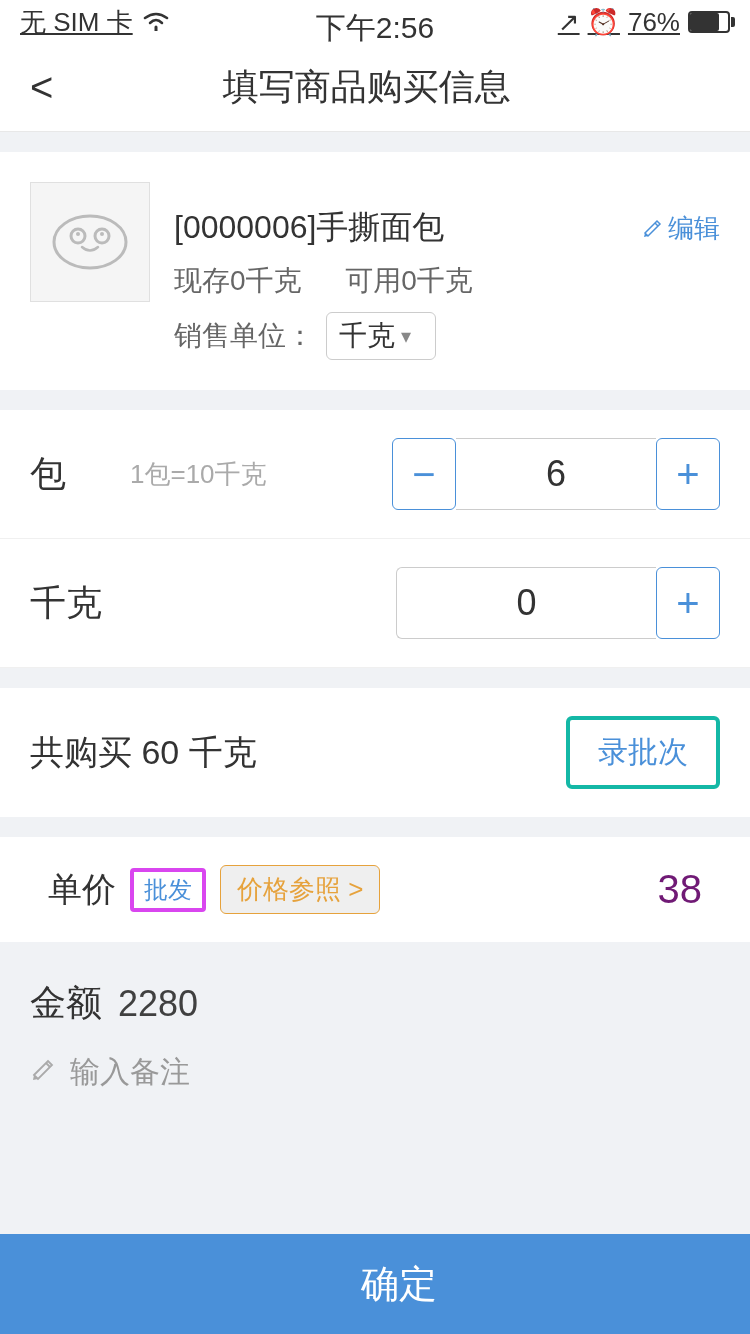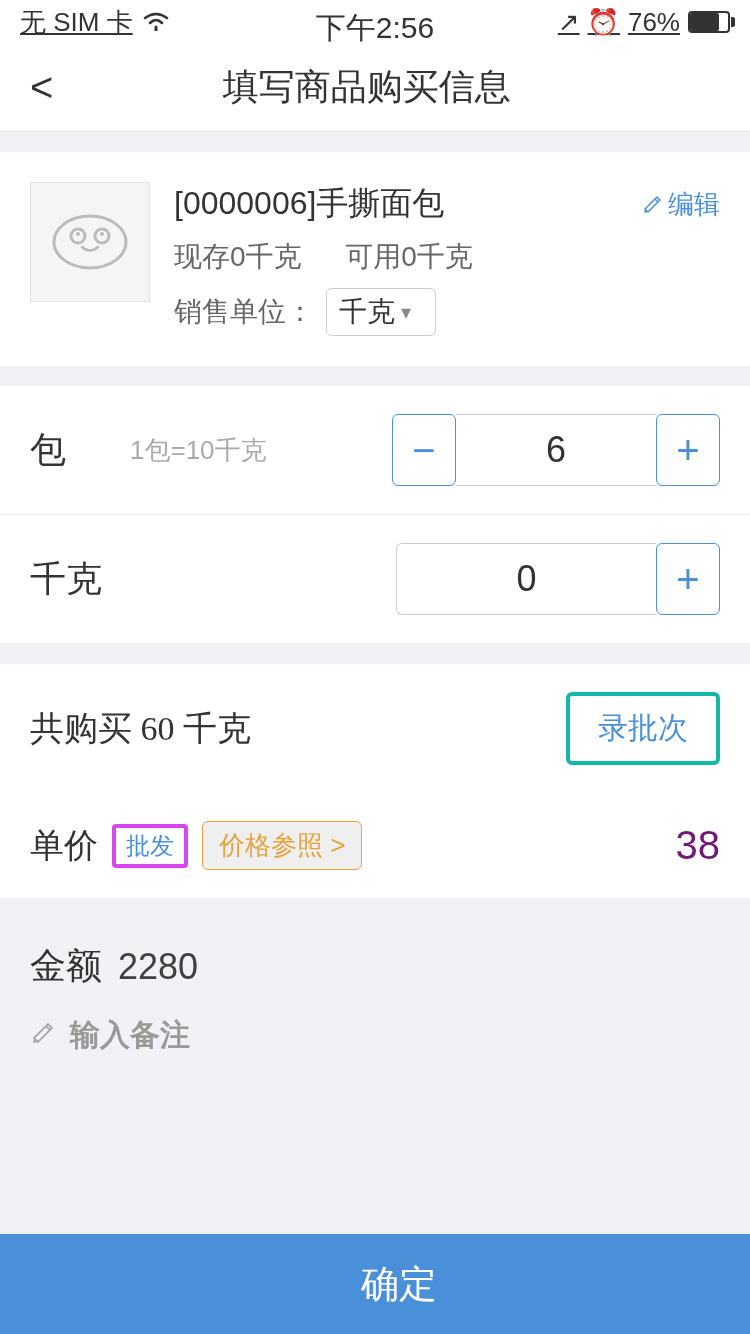--- a/index.html
+++ b/index.html
@@ -112,20 +112,21 @@
       height: 120px;
       background: #f5f5f5;
       border: 1px solid #e0e0e0;
       display: flex;
       align-items: center;
       justify-content: center;
       flex-shrink: 0;
     }
     .product-info {
       flex: 1;
+      margin-top: 24px;
     }
     .product-name-row {
       display: flex;
       align-items: center;
       justify-content: space-between;
       margin-bottom: 12px;
     }
     .product-name {
       font-size: 32px;
       color: #333;
@@ -236,36 +237,36 @@
       background: #fff;
       padding: 28px 30px;
       display: flex;
       align-items: center;
       justify-content: space-between;
       margin-top: 20px;
     }
     .summary-text {
       font-size: 34px;
       color: #333;
-      font-family: Liberation Serif, serif;
     }
     .batch-btn {
       border: 4px solid #14b8a6;
       color: #4a90d9;
       background: #fff;
       border-radius: 6px;
       padding: 12px 28px;
       font-size: 30px;
       cursor: pointer;
     }
 
     
     .price-section {
       background: #fff;
-      padding: 28px 30px;
+      margin-top: 20px;
+      padding: 28px 48px;
     }
     .price-row {
       display: flex;
       align-items: center;
       justify-content: space-between;
     }
     .price-label-group {
       display: flex;
       align-items: center;
       gap: 14px;
@@ -296,42 +297,41 @@
     .price-value {
       font-size: 40px;
       color: #701a75;
       font-weight: 400;
     }
 
     
     .amount-section {
       background: #f0f2f5;
       padding: 28px 30px 20px;
-      margin-top: 16px;
+      margin-top: 9px;
     }
     .amount-row {
       display: flex;
       align-items: center;
       gap: 16px;
       margin-bottom: 24px;
     }
     .amount-label {
       font-size: 36px;
       color: #333;
     }
     .amount-value {
       font-size: 36px;
       color: #404040;
       font-weight: 500;
     }
     .remark-row {
       display: flex;
       align-items: center;
       gap: 12px;
-      font-weight: bold;
     }
     .remark-icon {
       font-size: 28px;
       color: #999;
     }
     .remark-text {
       font-size: 30px;
       color: #999;
     }
 

